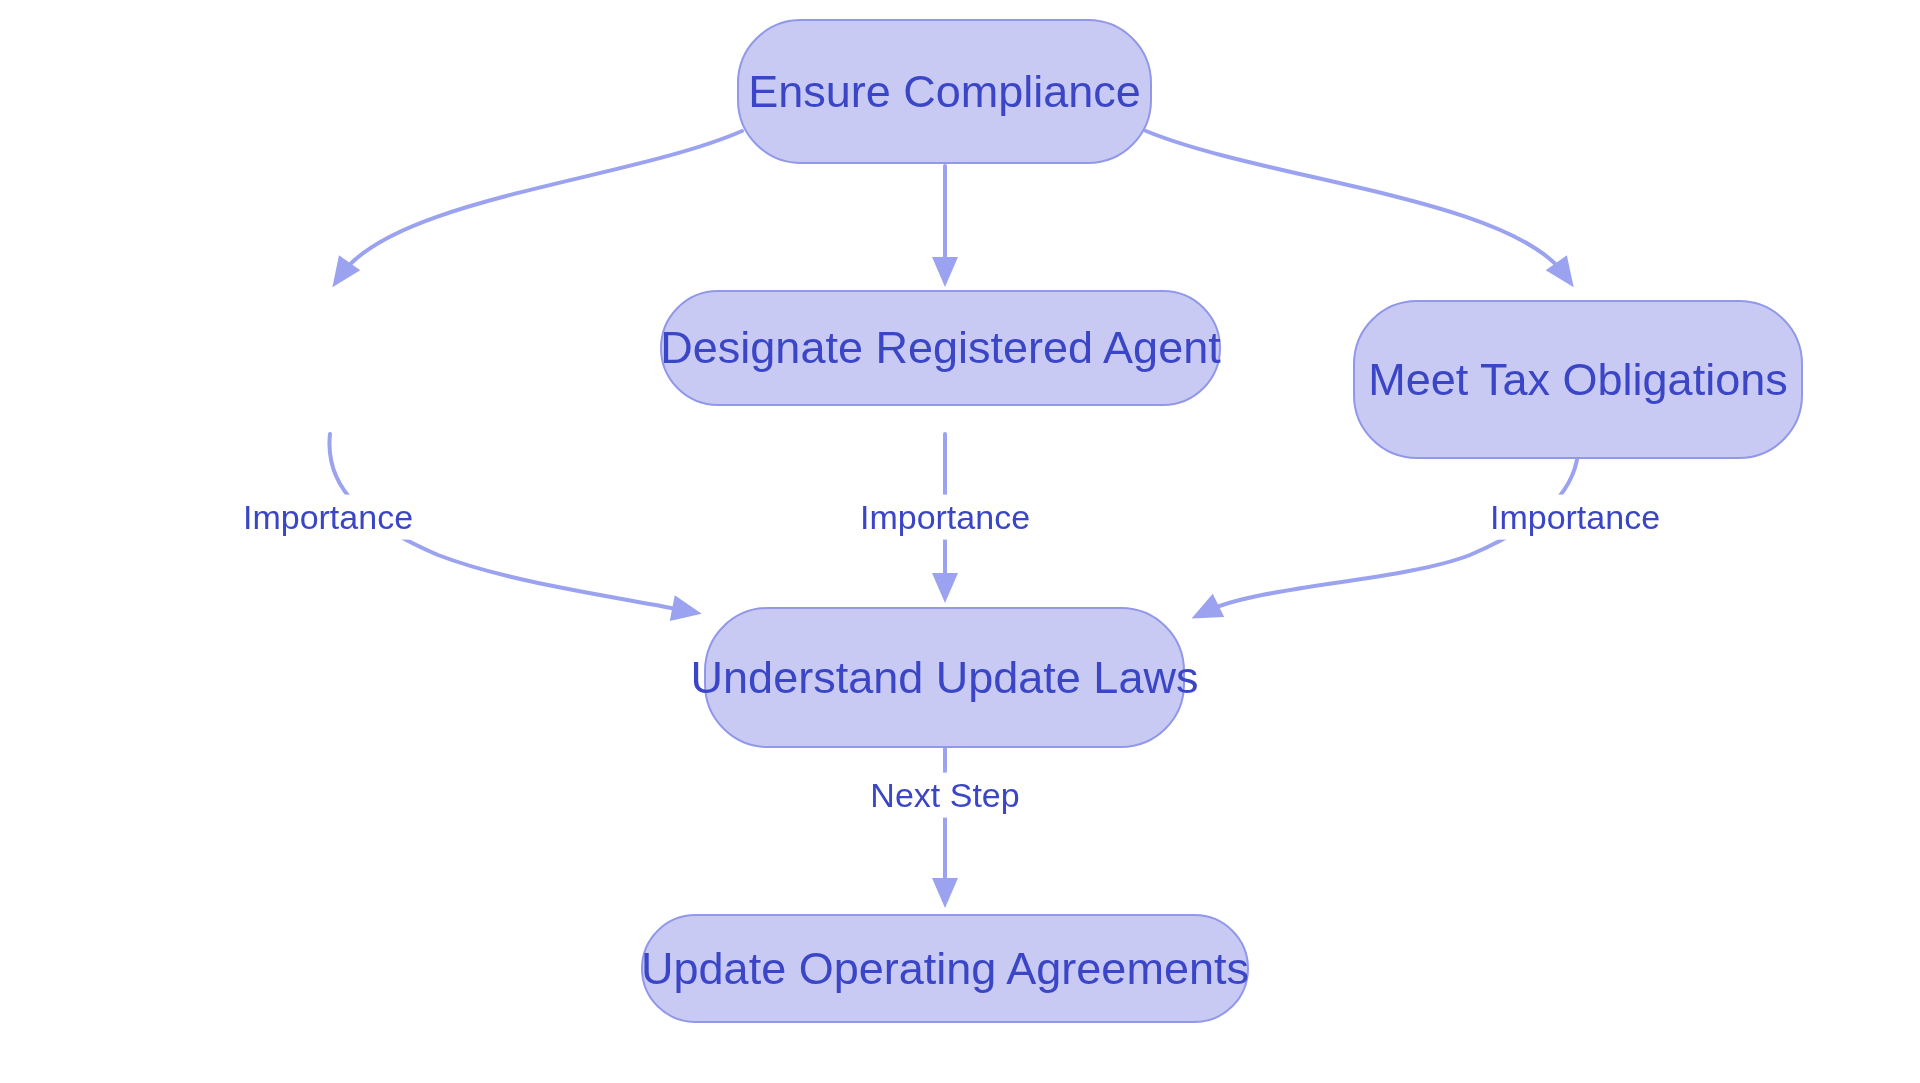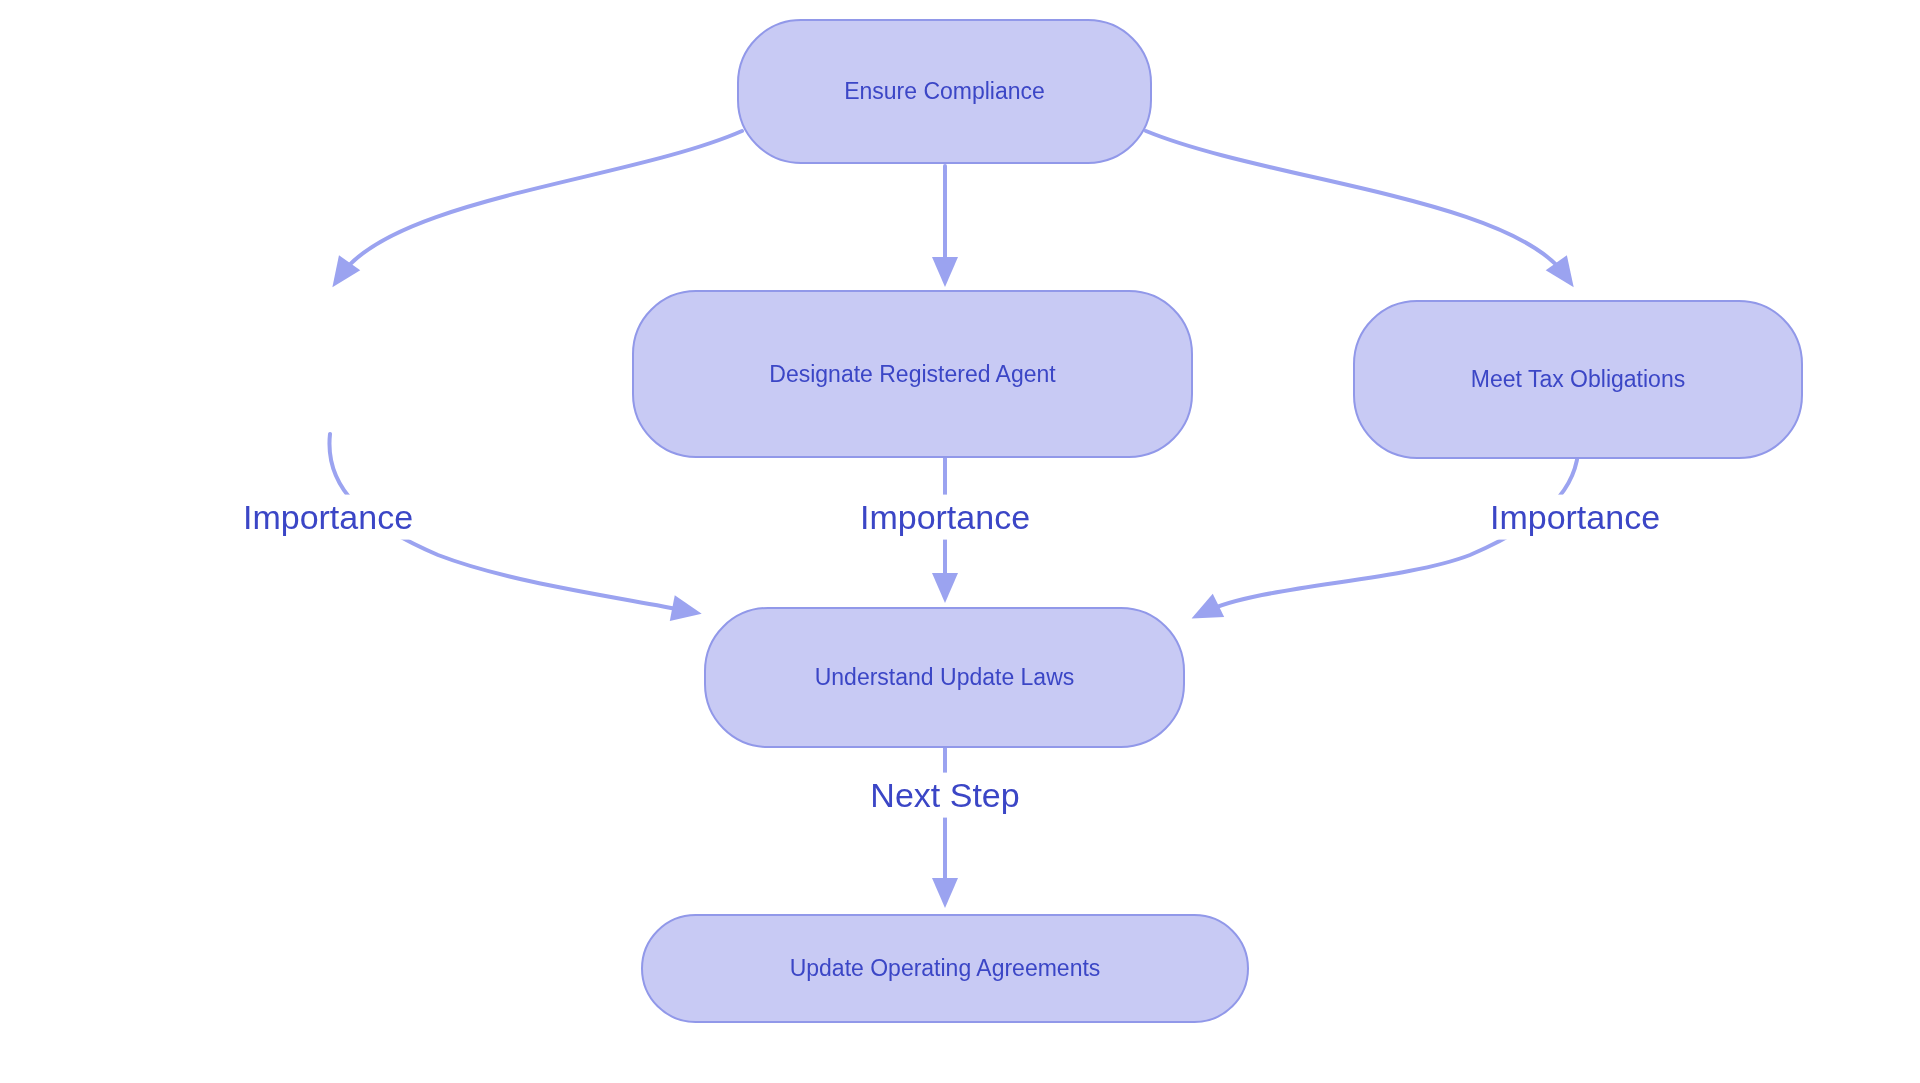--- a/index.html
+++ b/index.html
@@ -21,39 +21,39 @@
   .edges{position:absolute;left:0;top:0;width:1920px;height:1083px;}
   .edge{fill:none;stroke:var(--edge);stroke-width:4;stroke-linecap:round;}
   .arrowhead{fill:var(--edge);}
   .node{
     position:absolute;
     box-sizing:border-box;
     background:var(--node-fill);
     border:2px solid var(--node-border);
     border-radius:64px;
     color:var(--node-text);
-    font-size:23px;
+    font-size:45px;
     display:flex;align-items:center;justify-content:center;
     text-align:center;
     white-space:nowrap;
   }
   .edge-label{
     position:absolute;
     transform:translate(-50%,-50%);
     background:var(--background);
     color:var(--label-text);
     font-size:34px;
     line-height:1.2;
     padding:2px 8px;
     white-space:nowrap;
   }
   
   #n-ensure{left:737px;top:19px;width:415px;height:145px;}
   #n-file{left:122px;top:290px;width:411px;height:144px;}
-  #n-agent{left:632px;top:290px;width:561px;height:168px;}
+  #n-agent{left:660px;top:290px;width:561px;height:116px;}
   #n-tax{left:1353px;top:300px;width:450px;height:159px;}
   #n-laws{left:704px;top:607px;width:481px;height:141px;}
   #n-update{left:641px;top:914px;width:608px;height:109px;}
   
   #lbl-imp-left{left:328px;top:517px;}
   #lbl-imp-mid{left:945px;top:517px;}
   #lbl-imp-right{left:1575px;top:517px;}
   #lbl-next{left:945px;top:795px;}
 </style>
 </head>

